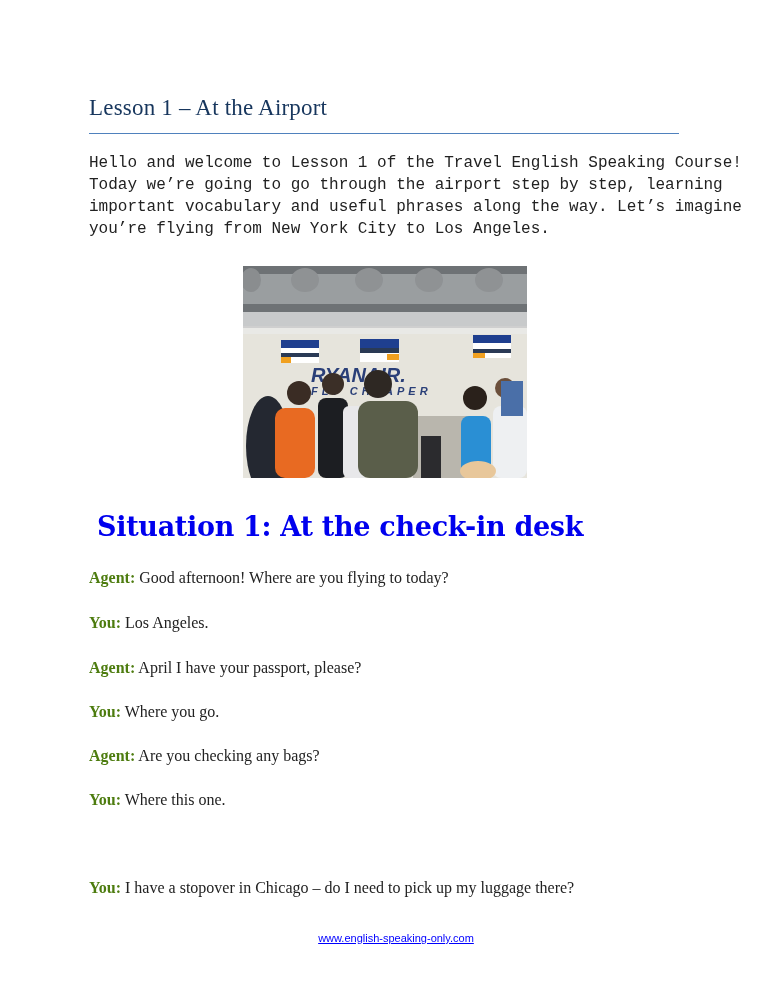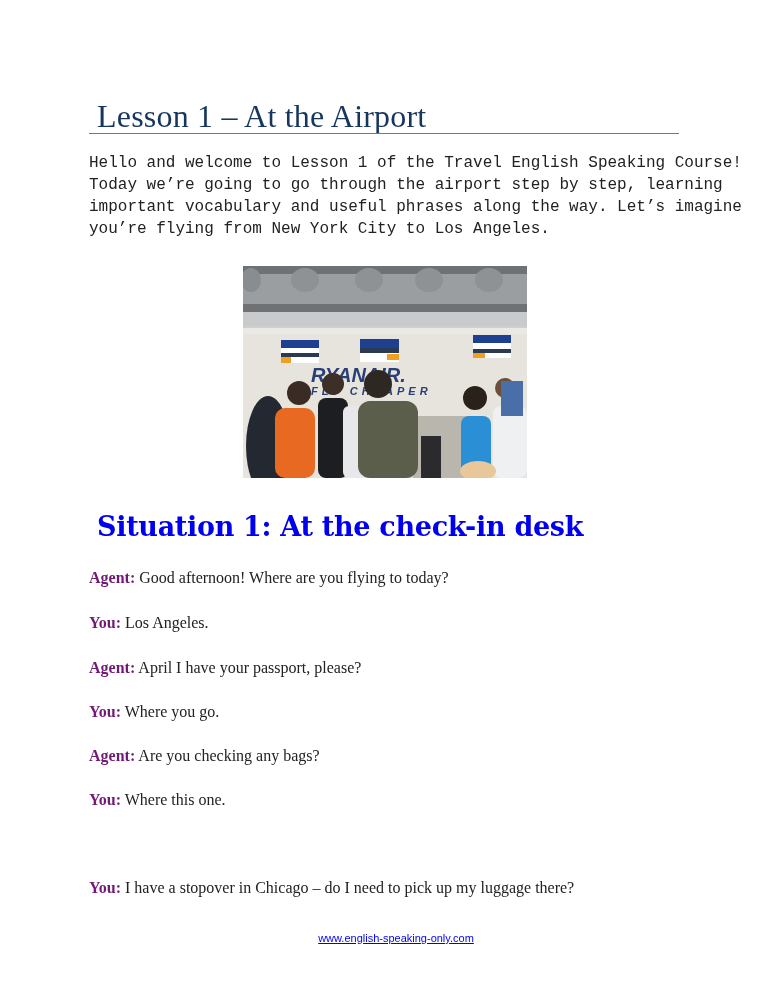--- a/index.html
+++ b/index.html
@@ -2,22 +2,22 @@
 <html><head>
   <meta charset="utf-8">
   <style>
     html, body { margin: 0; padding: 0; background: #ffffff; }
     body { width: 768px; height: 994px; position: relative; overflow: hidden; }
     .page { position: absolute; left: 0; top: 0; width: 768px; height: 994px; background: #fff; }
 
     .title {
       position: absolute; left: 89px; top: 88px;
       font-family: "Liberation Serif", "DejaVu Serif", serif;
-      font-size: 32px; color: #17365d; letter-spacing: 0.2px;
-      margin: 8px; font-weight: normal; line-height: 40px;
+      font-size: 23px; color: #17365d; letter-spacing: 0.2px;
+      margin: 0; font-weight: normal; line-height: 40px;
     }
     .title-rule {
       position: absolute; left: 89px; top: 133px; width: 590px; height: 0;
       border-top: 1.5px solid #4f81bd;
     }
 
     .intro {
       position: absolute; left: 89px; top: 152px; width: 600px;
       font-family: Liberation Mono, monospace;
       font-size: 16px; line-height: 22px; color: #222;
@@ -35,21 +35,21 @@
       font-family: "DejaVu Serif", "Liberation Serif", serif;
       font-weight: bold; font-size: 27px; color: #0000ee;
       margin: 8px; line-height: 40px; letter-spacing: -0.3px;
     }
 
     .dialog {
       position: absolute; left: 89px;
       font-family: "Liberation Serif", "DejaVu Serif", serif;
       font-size: 16px; color: #222; line-height: 22px; white-space: nowrap;
     }
-    .dialog b { font-weight: bold; color: #701a75; }
+    .dialog b { font-weight: bold; color: #4d7c0f; }
 
     .footer-link {
       position: absolute; left: 0; width: 768px; top: 932px; text-align: center;
       font-family: "Liberation Sans", "DejaVu Sans", sans-serif;
       font-size: 11px; color: #0000ff; text-decoration: underline; padding-left: 12px;
     }
   </style>
 </head>
 <body>
 

